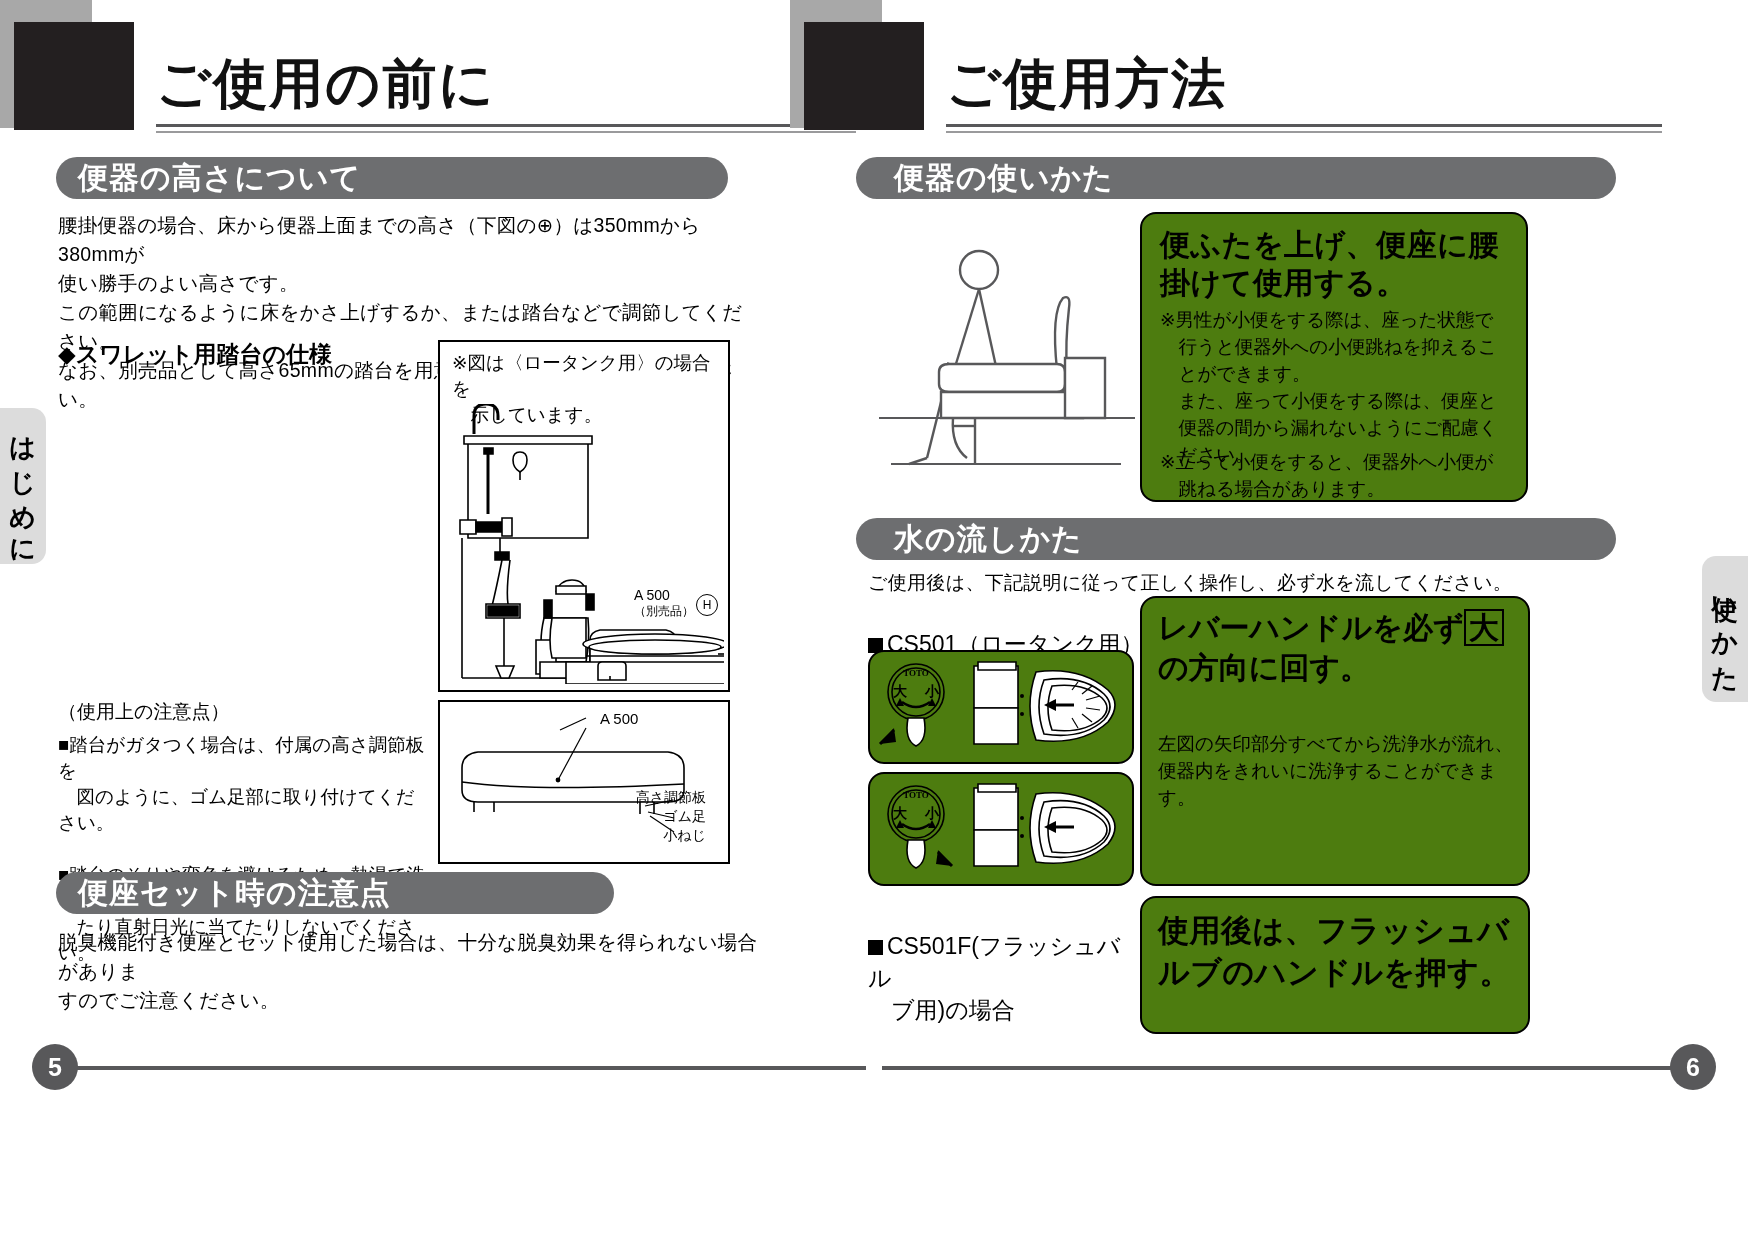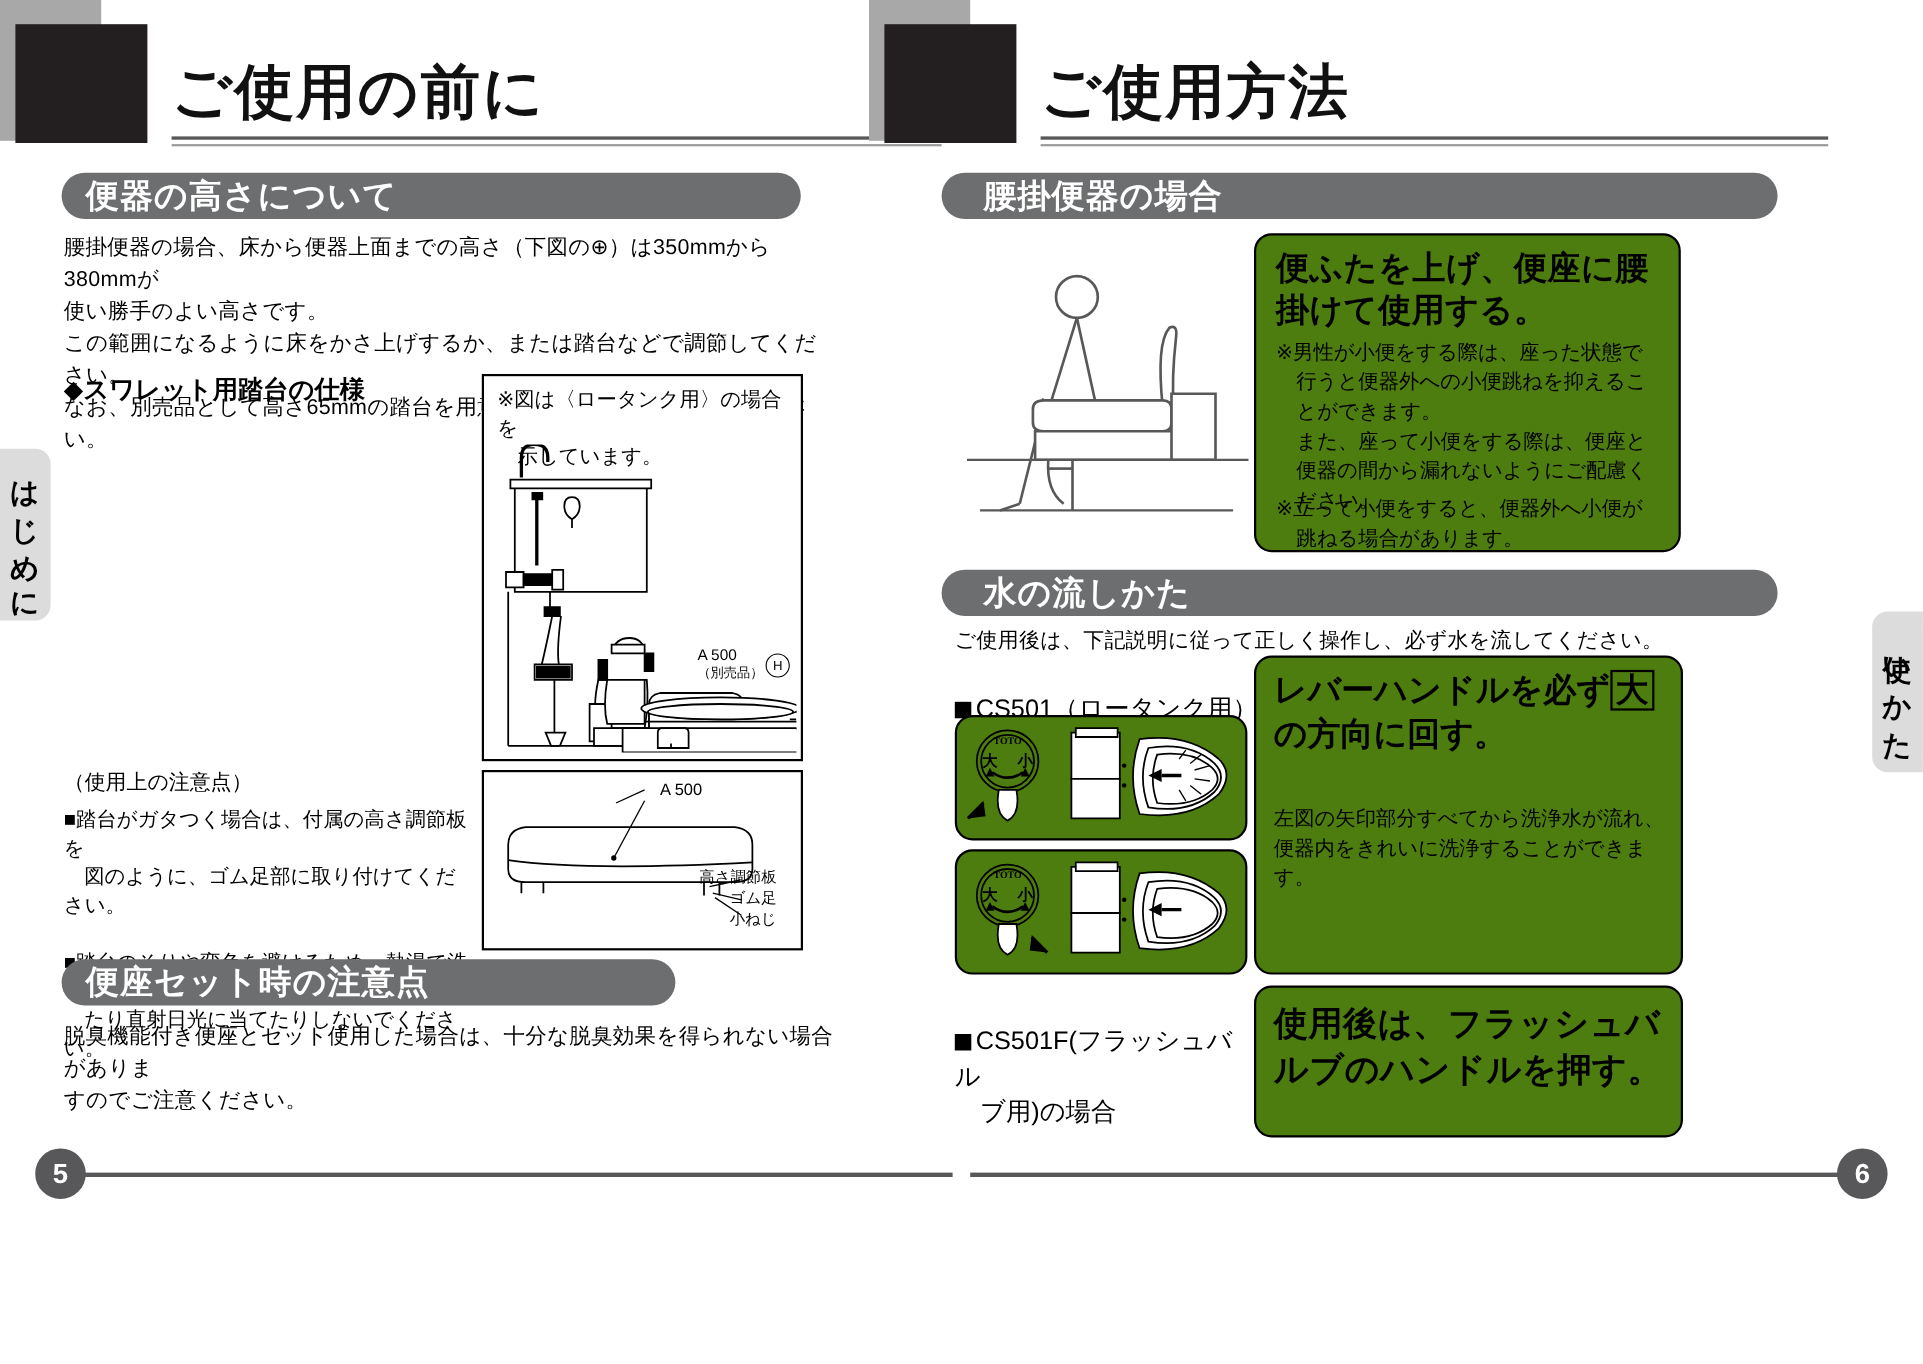--- a/index.html
+++ b/index.html
@@ -195,21 +195,21 @@
   <div class="hdr-black" style="left:-70px;top:22px;width:120px;height:108px;"></div>
   <div class="hdr-title" style="left:72px;top:48px;">ご使用方法</div>
   <div class="hdr-rule" style="left:72px;top:124px;width:716px;"></div>
   <div class="hdr-rule2" style="left:72px;top:131px;width:716px;"></div>
 
   <div class="sidetab tab-r">
     <span>使いかた</span>
   </div>
 
   <div class="pill" style="left:-18px;top:157px;width:760px;">
-    <span style="padding-left:38px;">腰掛便器の場合</span>
+    <span style="padding-left:38px;">便器の使いかた</span>
   </div>
 
   <svg width="290" height="250" viewBox="0 0 290 250" style="position:absolute;left:5px;top:230px;">
     <g fill="none" stroke="#58585a" stroke-width="2.4">
       <circle cx="100" cy="40" r="19"></circle>
       <path d="M100 59 l-24 78"></path>
       <path d="M100 59 l18 82"></path>
       <path d="M76 137 l-8 -4"></path>
       <path d="M70 140 l-22 88"></path>
       <path d="M48 228 l-18 6"></path>

